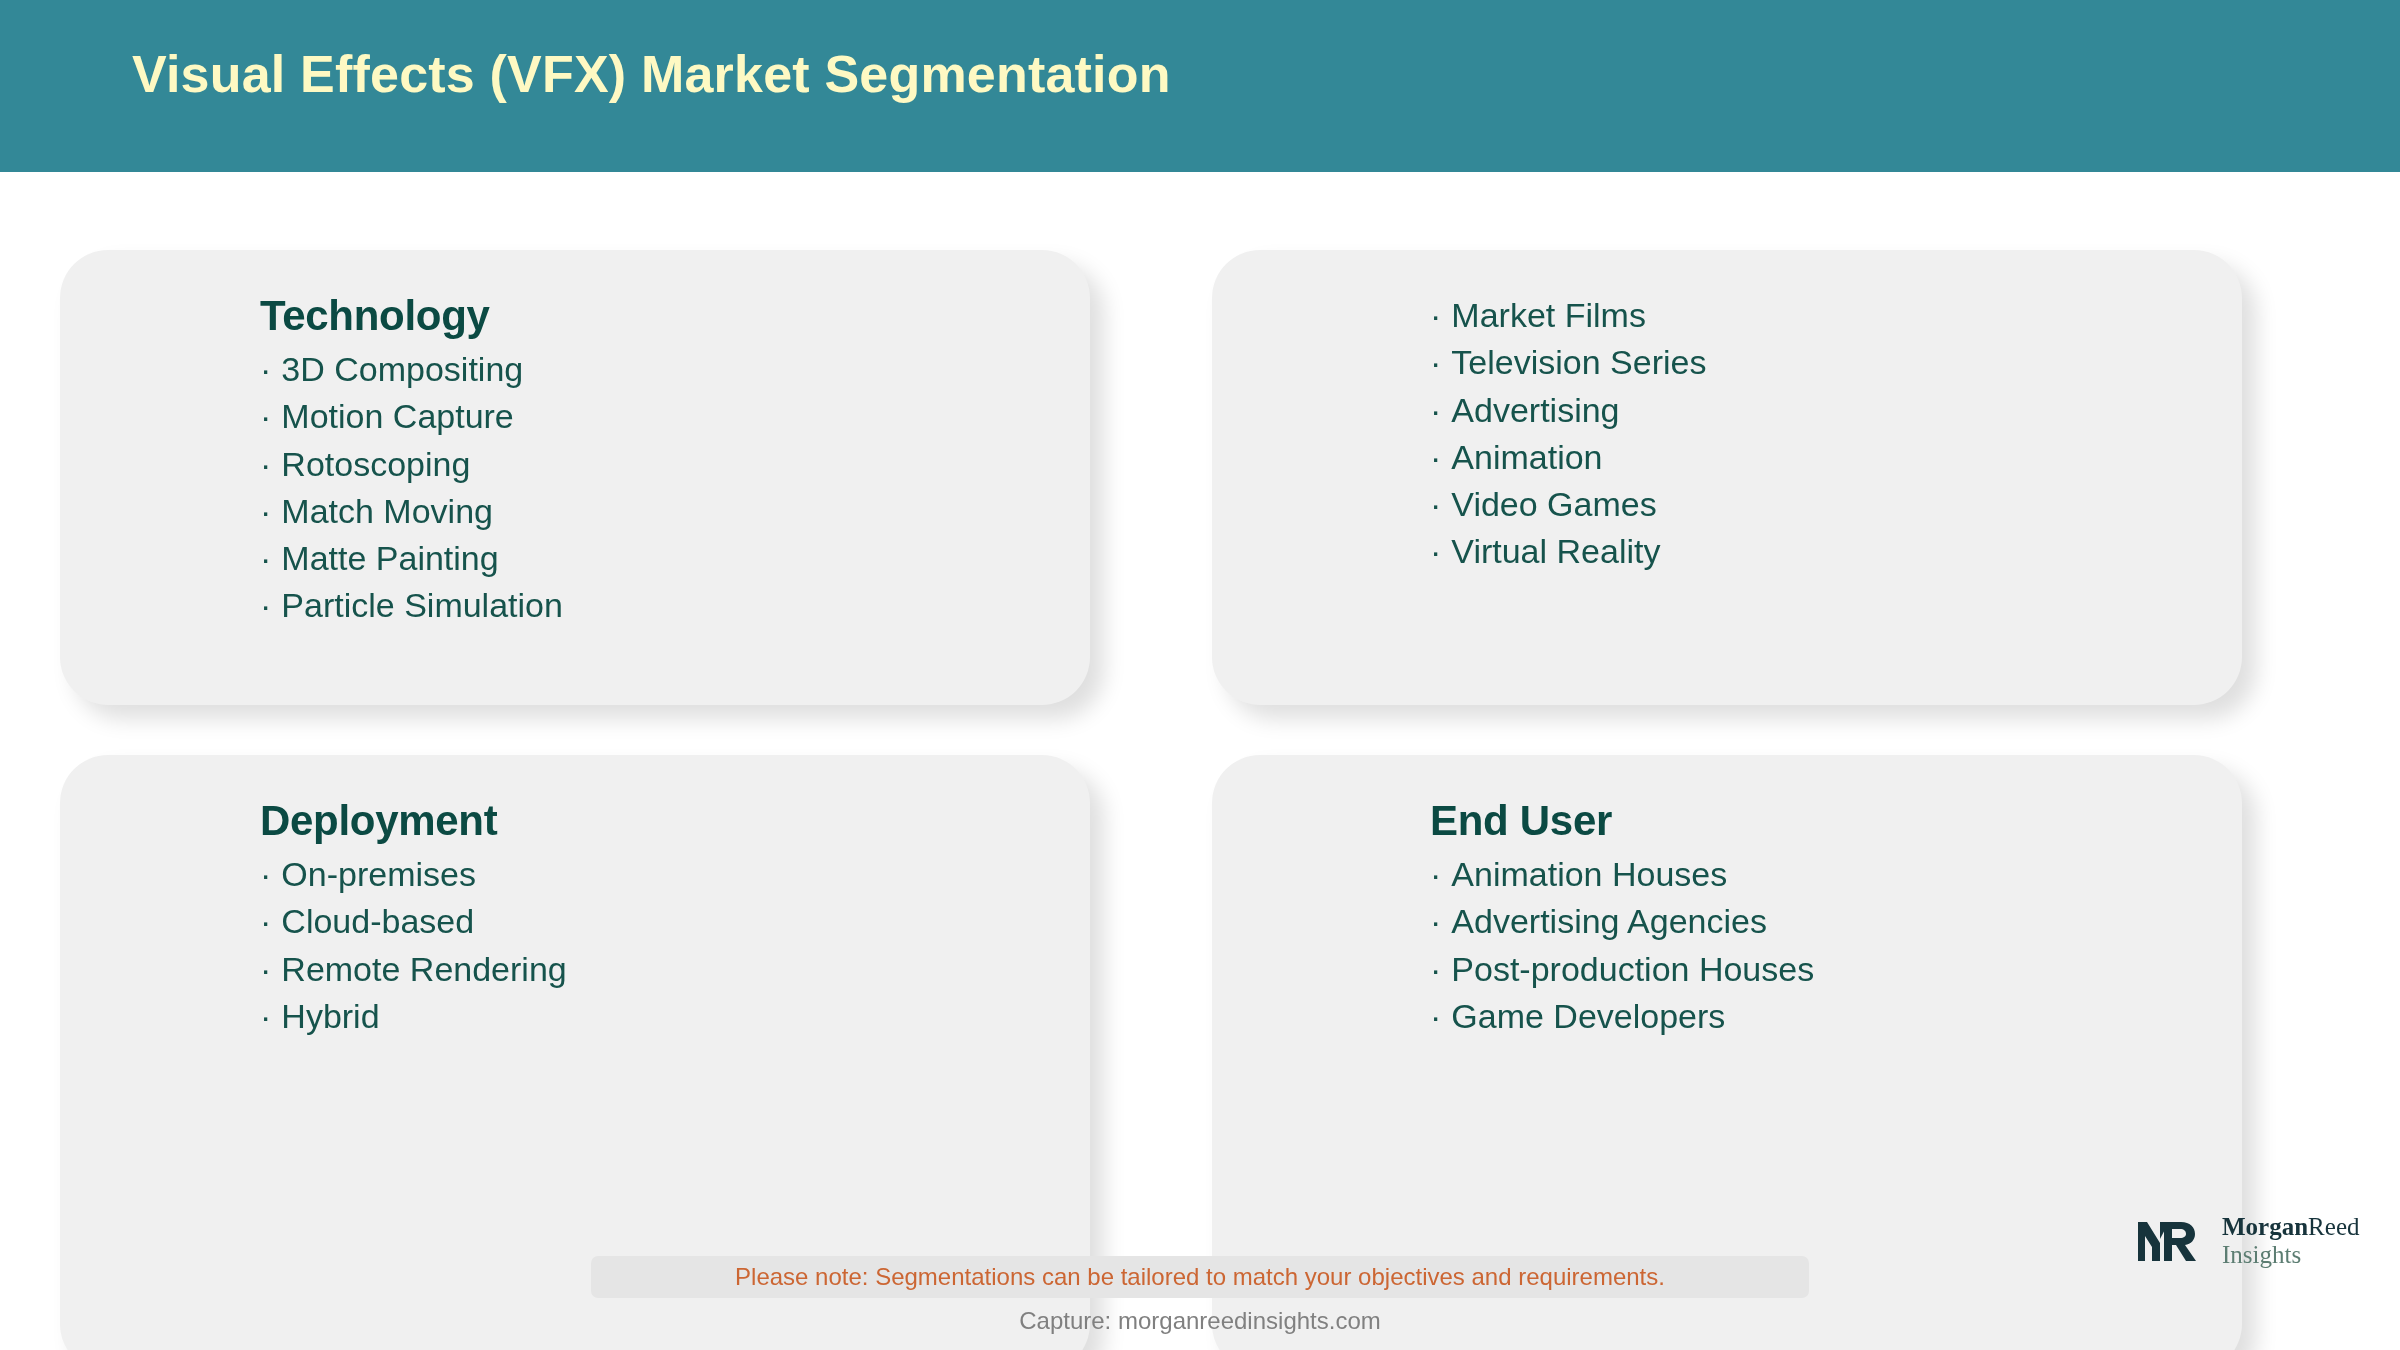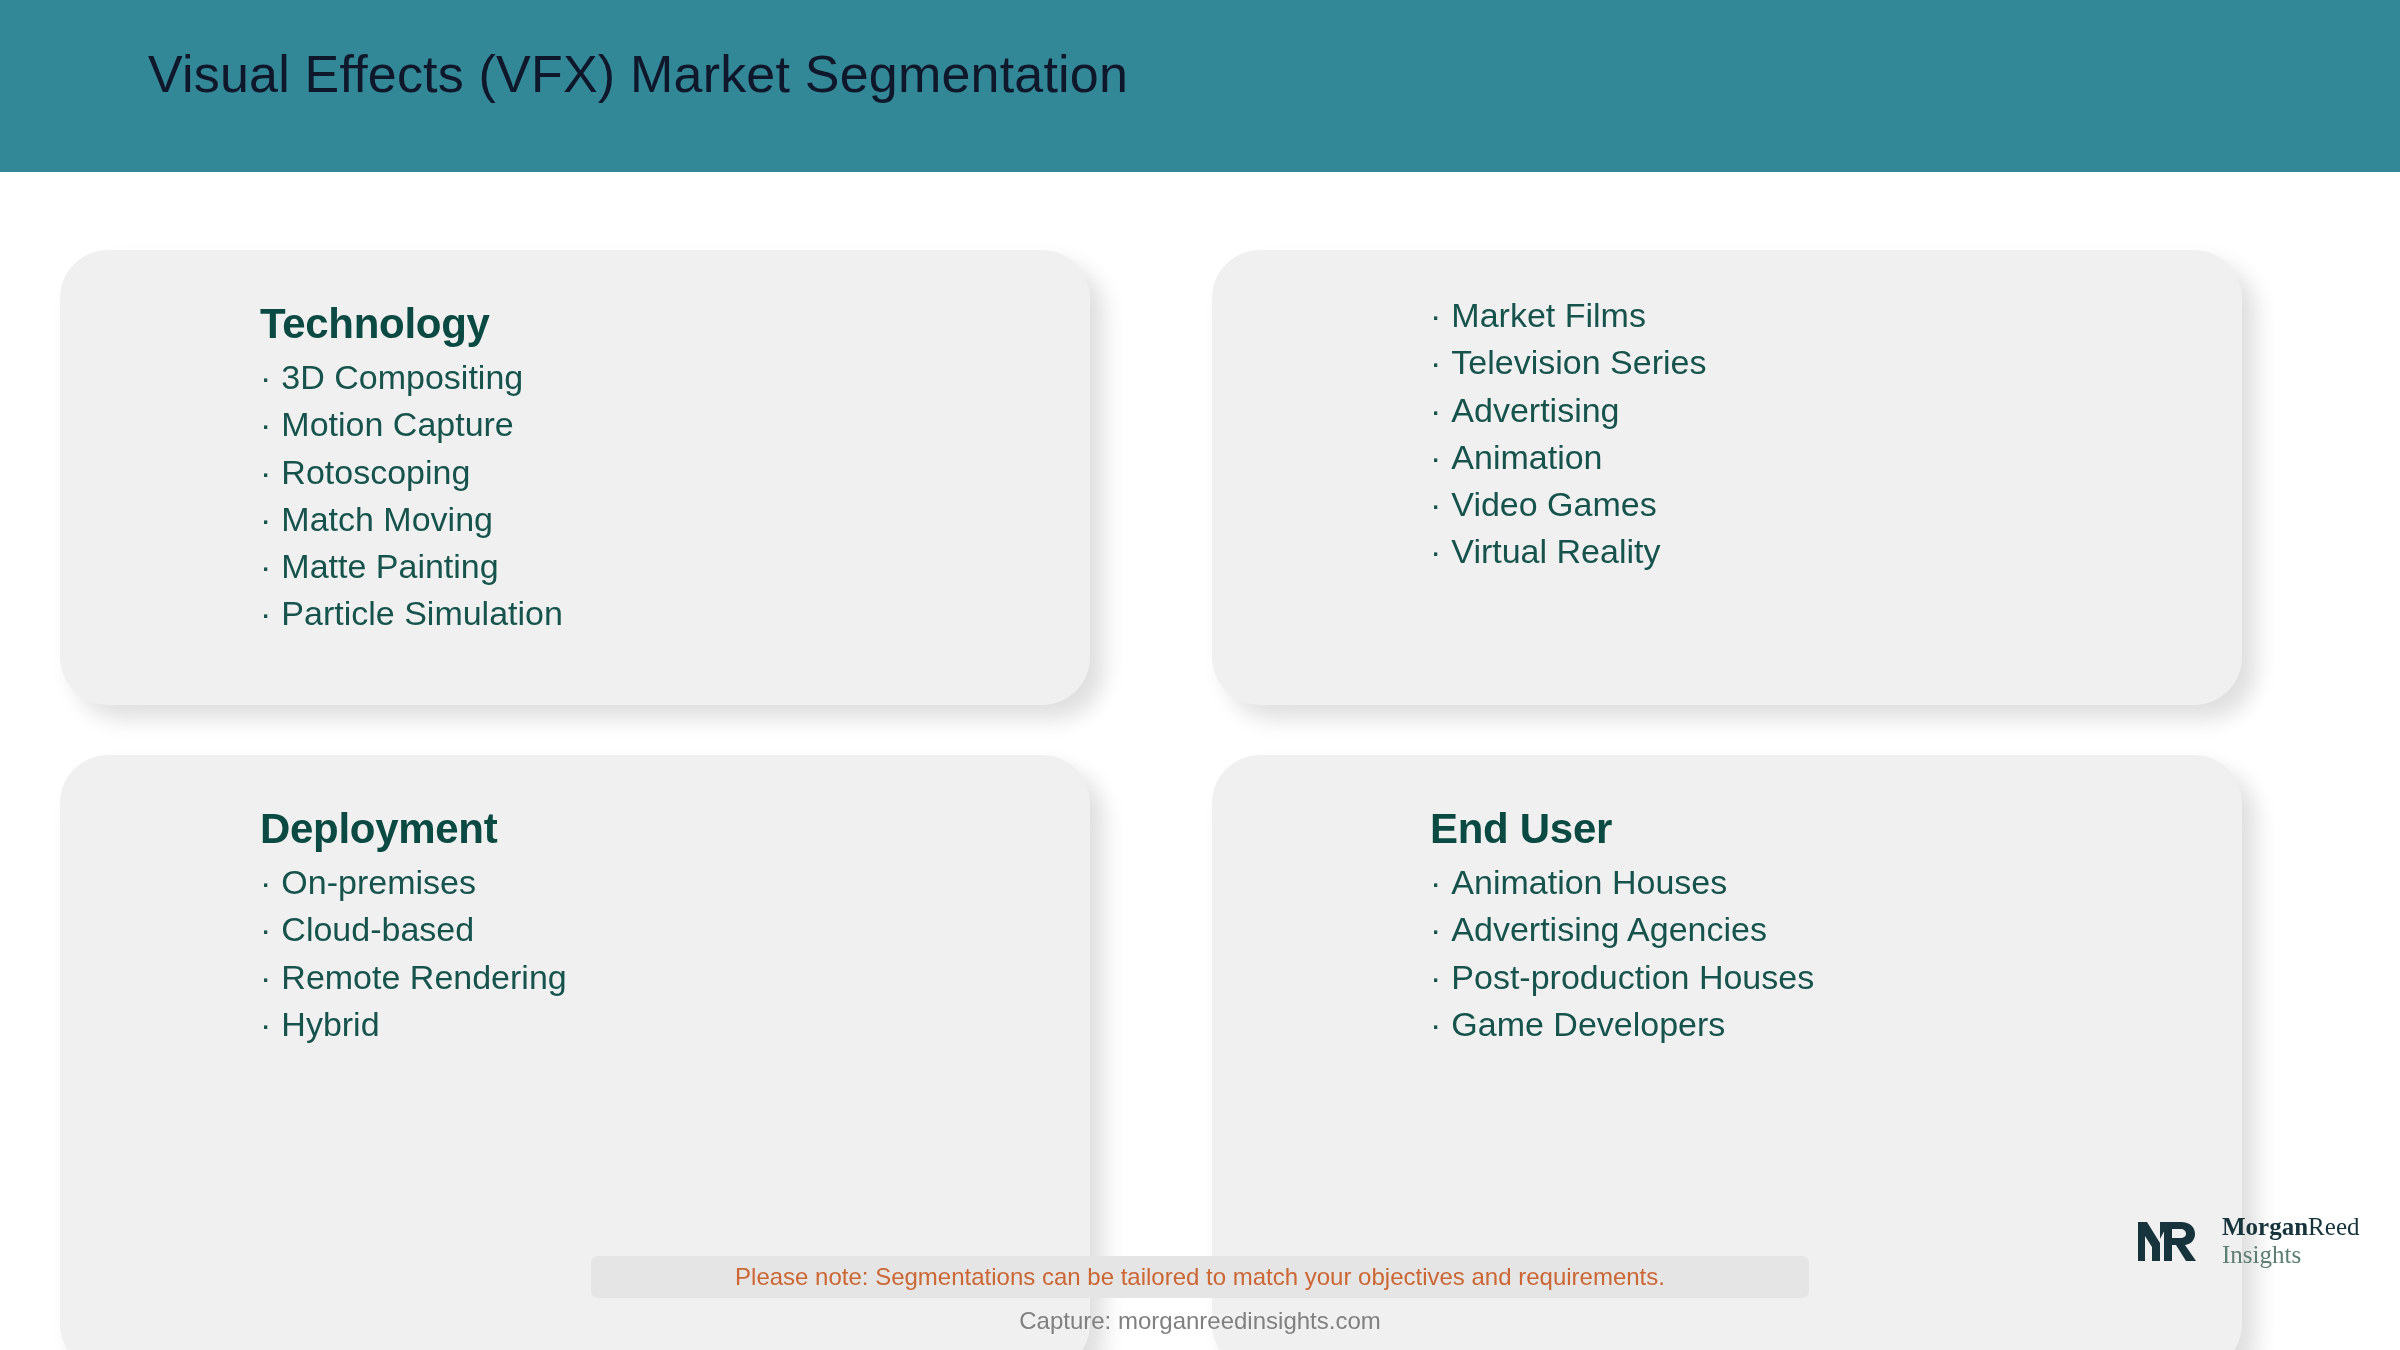--- a/index.html
+++ b/index.html
@@ -7,40 +7,40 @@
     width:2400px;height:1350px;
     background:#ffffff;
     font-family:"Liberation Sans","DejaVu Sans",sans-serif;
     overflow:hidden;position:relative;
   }
   .header-bar{
     position:absolute;left:0;top:0;width:2400px;height:172px;
     background:#338897;
   }
   .header-title{
-    position:absolute;left:148px;top:44px;
-    font-size:52px;font-weight:normal;color:#0f172a;
+    position:absolute;left:132px;top:44px;
+    font-size:52px;font-weight:bold;color:#fef9c3;
     letter-spacing:0.2px;white-space:nowrap;
   }
   .cards-area{position:absolute;left:0;top:172px;width:2400px;height:1060px;}
   .card{
     position:absolute;
     background:#f0f0f0;
     border-radius:48px;
     box-shadow:14px 14px 22px rgba(0,0,0,0.13);
   }
   .card.col-l{left:60px;width:1030px;}
   .card.col-r{left:1212px;width:1030px;}
   .card.row-1{top:78px;height:455px;}
   .card.row-2{top:583px;height:617px;}
   .card-inner{position:absolute;left:200px;top:42px;right:30px;}
   .card.col-r .card-inner{left:218px;}
   .card-heading{
     font-size:42px;font-weight:bold;color:#0b4a43;
-    margin:8px 0 6px 0;letter-spacing:-0.3px;white-space:nowrap;
+    margin:0 0 6px 0;letter-spacing:-0.3px;white-space:nowrap;
   }
   .card-list{list-style:none;margin:0;padding:0;}
   .card-list li{
     font-size:34px;color:#16534c;line-height:1.39;
     white-space:nowrap;font-weight:400;
   }
   .card-list li .bullet{margin-right:10px;}
   .footer{position:absolute;left:0;top:1232px;width:2400px;height:118px;}
   .note-pill{
     position:absolute;left:591px;top:24px;width:1218px;height:42px;

